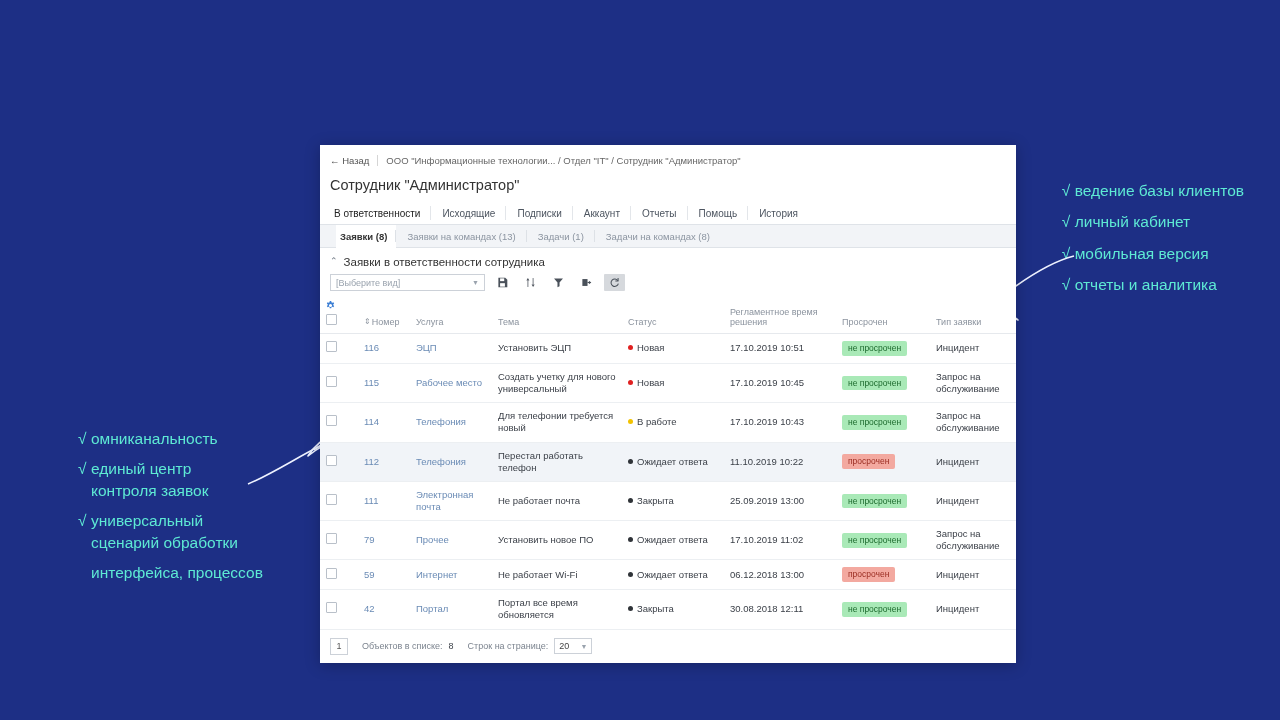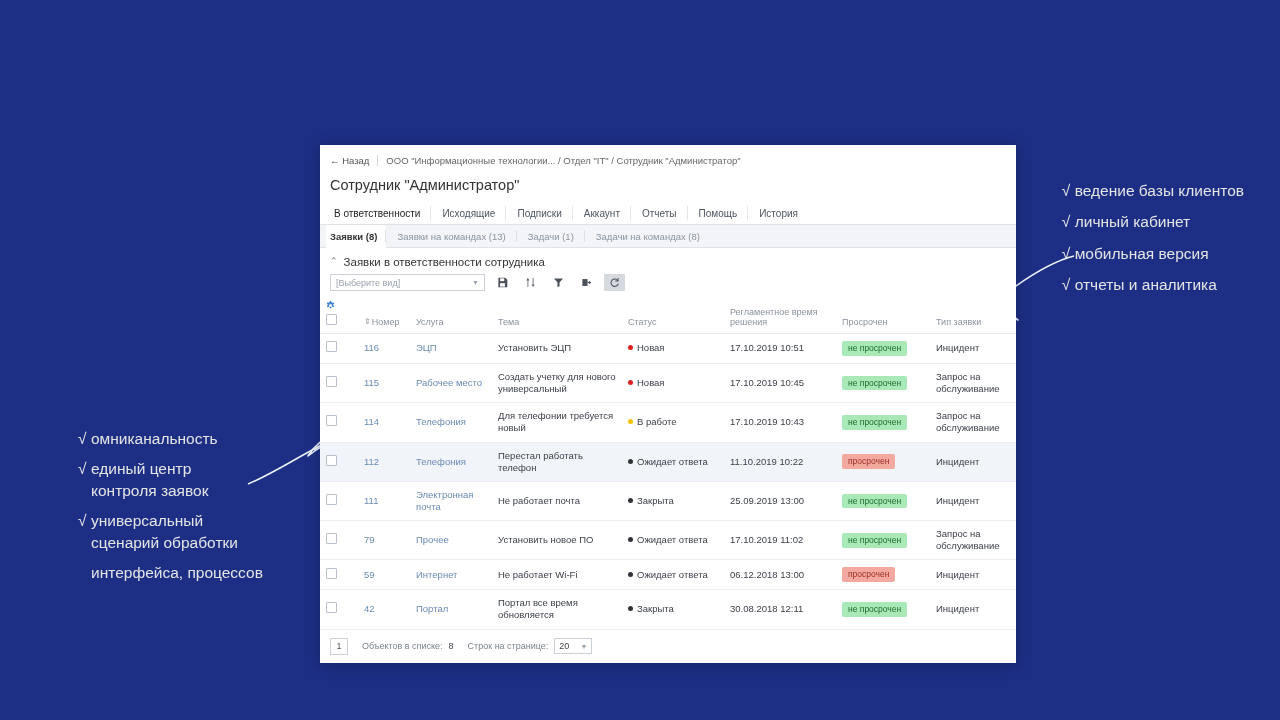--- a/index.html
+++ b/index.html
@@ -5,21 +5,21 @@
 <style>
   html,body{margin:0;padding:0;}
   body{
     width:1280px;height:720px;
     background:#1d2f85;
     font-family:"Liberation Sans","DejaVu Sans",sans-serif;
     overflow:hidden;position:relative;
   }
 
   
-  .annot{position:absolute;color:#e5e5e5;font-size:15.5px;line-height:1.38;}
+  .annot{position:absolute;color:#5eead4;font-size:15.5px;line-height:1.38;}
   .annot .ln{white-space:pre;}
   .annot .ln .tick{display:inline-block;width:13px;}
   .annot .ln .ind{display:inline-block;width:13px;}
   #annot-right{right:36px;top:180px;text-align:left;}
   #annot-right .ln{margin-bottom:10px;}
   #annot-left{left:78px;top:428px;}
   #annot-left .grp{margin-bottom:9px;}
   .arrow{position:absolute;pointer-events:none;}
 
   
@@ -46,21 +46,21 @@
     padding-left:10px;height:22px;}
   .mtab{font-size:10px;color:#4d5560;padding:0 11px;display:flex;align-items:center;
     position:relative;white-space:nowrap;cursor:pointer;}
   .mtab:not(:last-child)::after{content:"";position:absolute;right:0;top:4px;bottom:4px;
     width:1px;background:#e3e6ea;}
   .mtab.active{color:#222;}
   .mtab:first-child{padding-left:4px;}
 
   
   #sub-tabs{display:flex;align-items:stretch;background:#f2f4f7;height:22px;
-    border-bottom:1px solid #dfe3e8;padding-left:6px;}
+    border-bottom:1px solid #dfe3e8;padding-left:16px;}
   .stab{font-size:9.5px;color:#8c95a1;padding:0 11px;display:flex;align-items:center;
     position:relative;white-space:nowrap;cursor:pointer;}
   .stab:not(:last-child)::after{content:"";position:absolute;right:0;top:5px;bottom:5px;
     width:1px;background:#dde1e6;}
   .stab.active{background:#fff;color:#333;font-weight:bold;border-bottom:1px solid #fff;
     margin-bottom:-1px;}
   .stab:first-child{padding-left:4px;padding-right:9px;}
 
   
   #section-header{display:flex;align-items:center;padding:8px 0 4px 10px;gap:6px;}

